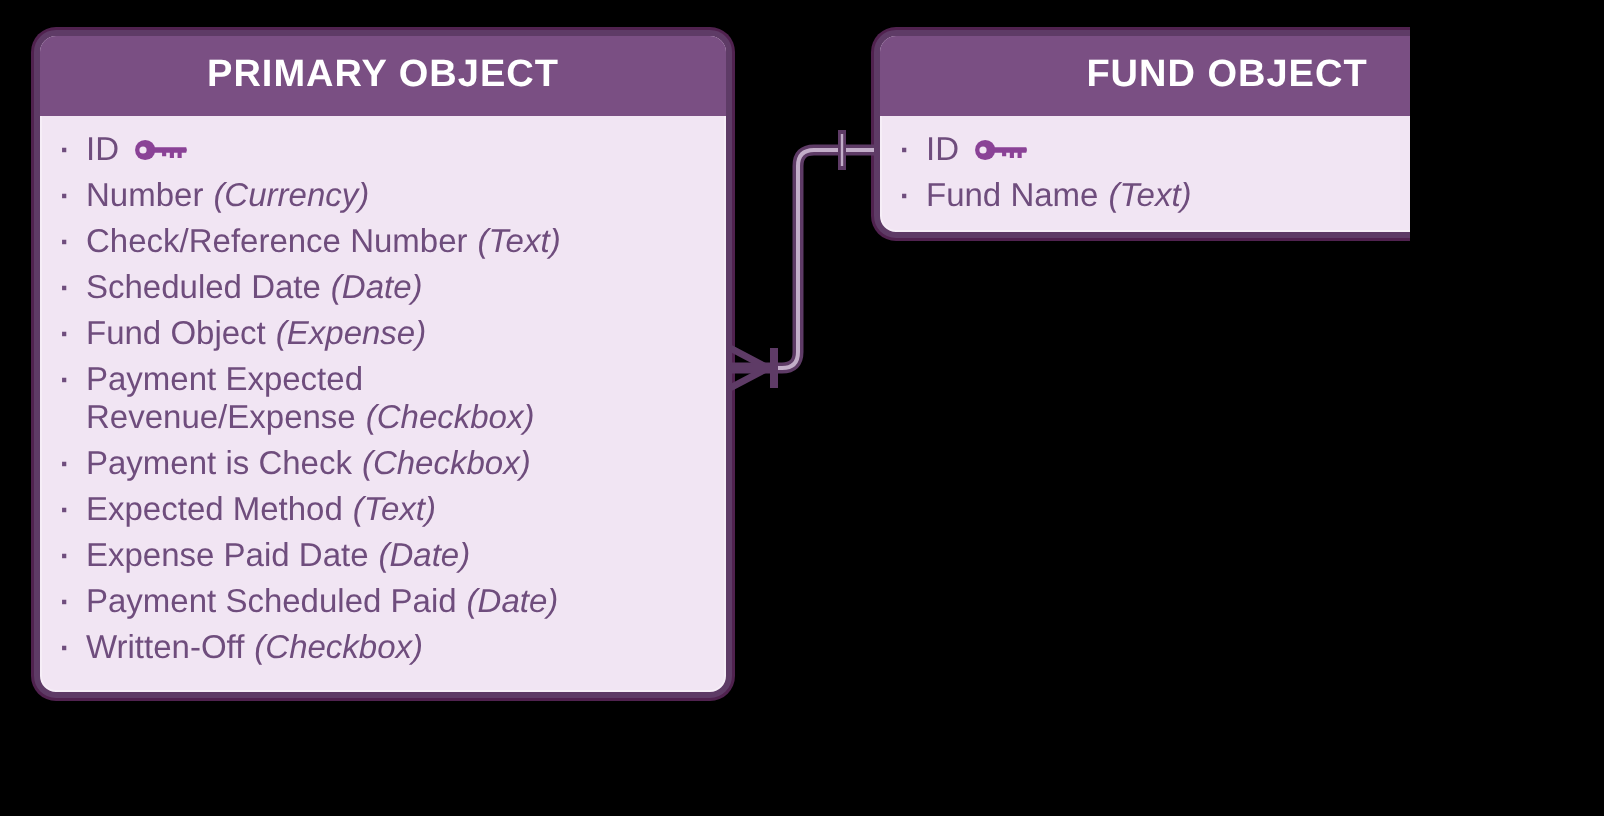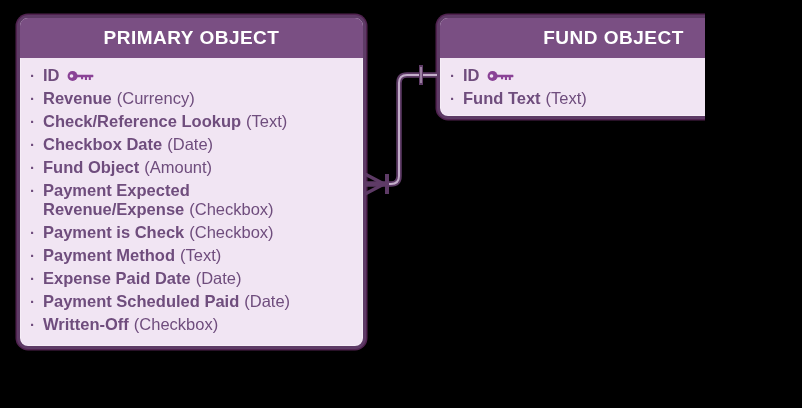--- a/index.html
+++ b/index.html
@@ -32,22 +32,22 @@
     font-weight:bold;
     font-size:19px;
     letter-spacing:0.5px;
   }
   .entity-body{padding:4px 12px 8px 10px;}
   #card-fund .entity-body{padding-bottom:4px;}
 
   .field-row{display:flex; margin:4px 0; color:var(--field_text); font-size:16.5px; line-height:19px;}
   .bullet{width:13px; flex:0 0 13px; text-align:left; font-weight:bold; font-size:15px;}
   .field-text{flex:1;}
-  .fname{white-space:normal;font-weight:bold;}
-  .ftype{margin-left:5px;margin-top:16px;}
+  .fname{white-space:normal;}
+  .ftype{font-style:italic; margin-left:5px;margin-top:16px;}
   .ftype:empty{display:none; margin-left:0;}
 
   .key-icon-wrap{display:inline-block; vertical-align:-2px; margin-left:7px; color:var(--key_icon); line-height:0;}
 
   #connector-layer{position:absolute; left:0; top:0; width:802px; height:408px; pointer-events:none;}
 </style>
 </head>
 <body>
 
 <div id="stage">
@@ -65,63 +65,63 @@
                 <circle cx="6.2" cy="7.5" r="5.6" fill="currentColor"></circle>
                 <circle cx="5" cy="7.5" r="2" fill="#f1e5f3"></circle>
                 <path d="M11 6 H29 Q29.8 7.5 29 9 H26.5 V12 H24.2 V9 H22.2 V12 H19.9 V9 H17.9 V11 H15.6 V9 H11 Z" fill="currentColor"></path>
               </svg></span>
           </span>
         </div>
 
         <div class="field-row">
           <span class="bullet">·</span>
           <span class="field-text">
-            <span class="fname">Revenue</span><span class="ftype">(Currency)</span>
+            <span class="fname">Number</span><span class="ftype">(Currency)</span>
           </span>
         </div>
 
         <div class="field-row">
           <span class="bullet">·</span>
           <span class="field-text">
-            <span class="fname">Check/Reference Lookup</span><span class="ftype">(Text)</span>
+            <span class="fname">Check/Reference Number</span><span class="ftype">(Text)</span>
           </span>
         </div>
 
         <div class="field-row">
           <span class="bullet">·</span>
           <span class="field-text">
-            <span class="fname">Checkbox Date</span><span class="ftype">(Date)</span>
+            <span class="fname">Scheduled Date</span><span class="ftype">(Date)</span>
           </span>
         </div>
 
         <div class="field-row">
           <span class="bullet">·</span>
           <span class="field-text">
-            <span class="fname">Fund Object</span><span class="ftype">(Amount)</span>
+            <span class="fname">Fund Object</span><span class="ftype">(Expense)</span>
           </span>
         </div>
 
         <div class="field-row">
           <span class="bullet">·</span>
           <span class="field-text">
             <span class="fname">Payment Expected Revenue/Expense</span><span class="ftype">(Checkbox)</span>
           </span>
         </div>
 
         <div class="field-row">
           <span class="bullet">·</span>
           <span class="field-text">
             <span class="fname">Payment is Check</span><span class="ftype">(Checkbox)</span>
           </span>
         </div>
 
         <div class="field-row">
           <span class="bullet">·</span>
           <span class="field-text">
-            <span class="fname">Payment Method</span><span class="ftype">(Text)</span>
+            <span class="fname">Expected Method</span><span class="ftype">(Text)</span>
           </span>
         </div>
 
         <div class="field-row">
           <span class="bullet">·</span>
           <span class="field-text">
             <span class="fname">Expense Paid Date</span><span class="ftype">(Date)</span>
           </span>
         </div>
 
@@ -154,21 +154,21 @@
                 <circle cx="6.2" cy="7.5" r="5.6" fill="currentColor"></circle>
                 <circle cx="5" cy="7.5" r="2" fill="#f1e5f3"></circle>
                 <path d="M11 6 H29 Q29.8 7.5 29 9 H26.5 V12 H24.2 V9 H22.2 V12 H19.9 V9 H17.9 V11 H15.6 V9 H11 Z" fill="currentColor"></path>
               </svg></span>
           </span>
         </div>
 
         <div class="field-row">
           <span class="bullet">·</span>
           <span class="field-text">
-            <span class="fname">Fund Text</span><span class="ftype">(Text)</span>
+            <span class="fname">Fund Name</span><span class="ftype">(Text)</span>
           </span>
         </div>
       </div>
   </div>
 
   <svg id="connector-layer">
     <g>
       <path d="M437 75 L407 75 Q399 75 399 83 L399 176 Q399 184 391 184 L366 184" fill="none" stroke="#5e3b66" stroke-width="5.5"></path>
       <path d="M437 75 L407 75 Q399 75 399 83 L399 176 Q399 184 391 184 L366 184" fill="none" stroke="#c3aec9" stroke-width="2"></path>
     </g>

